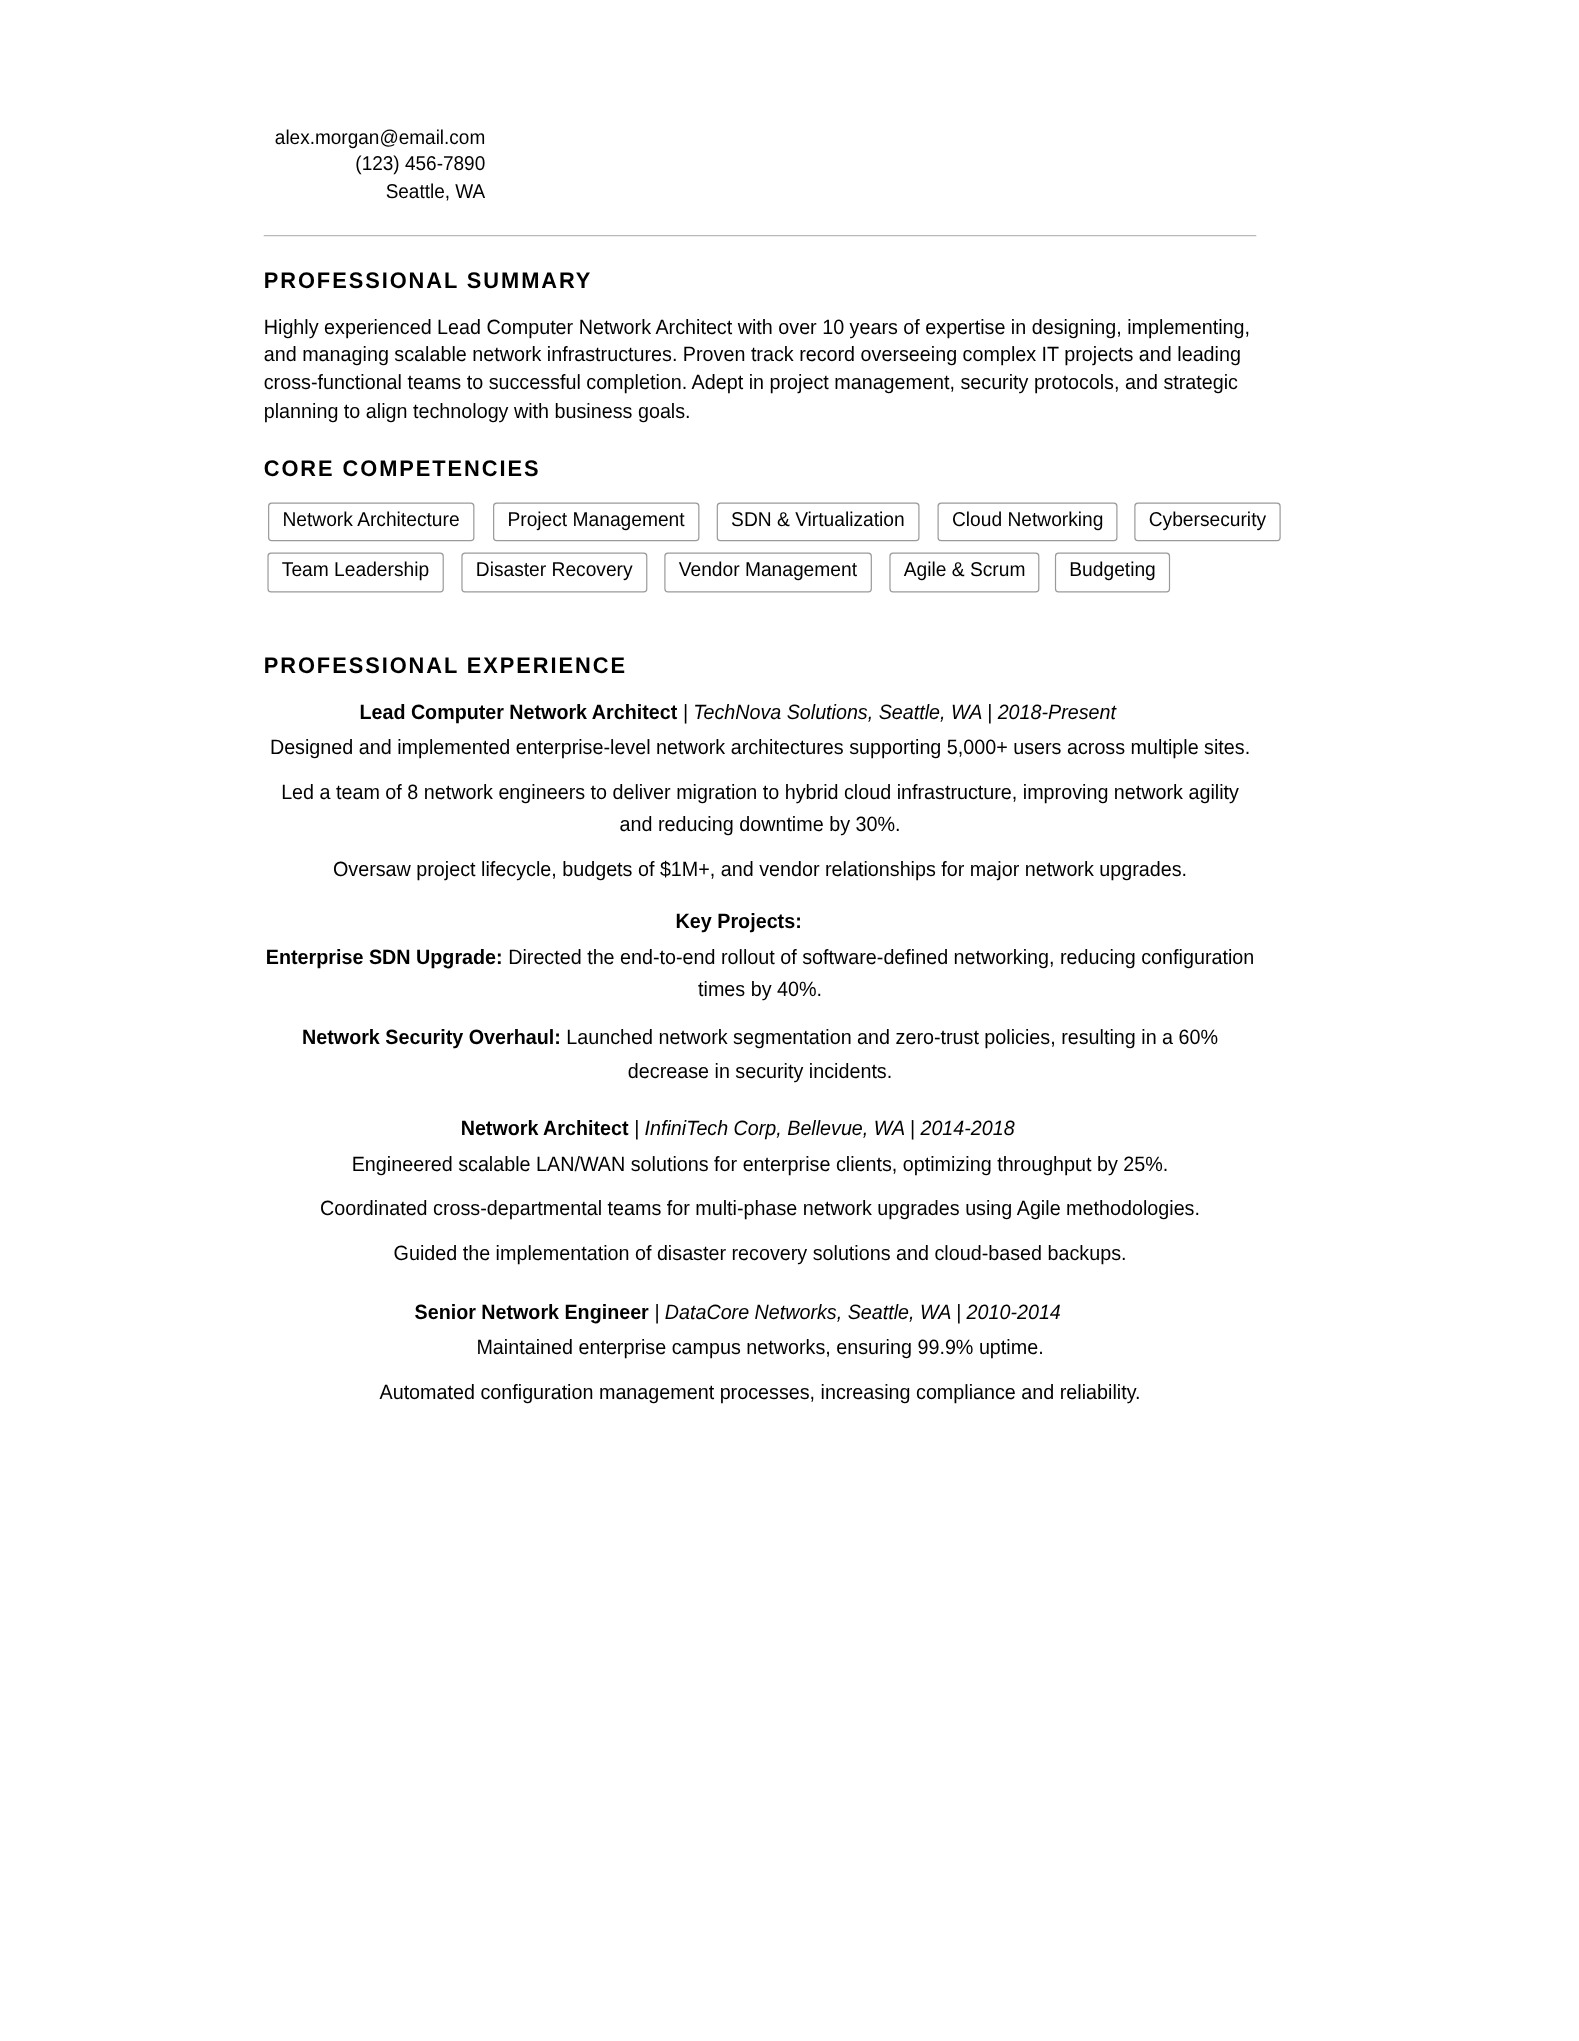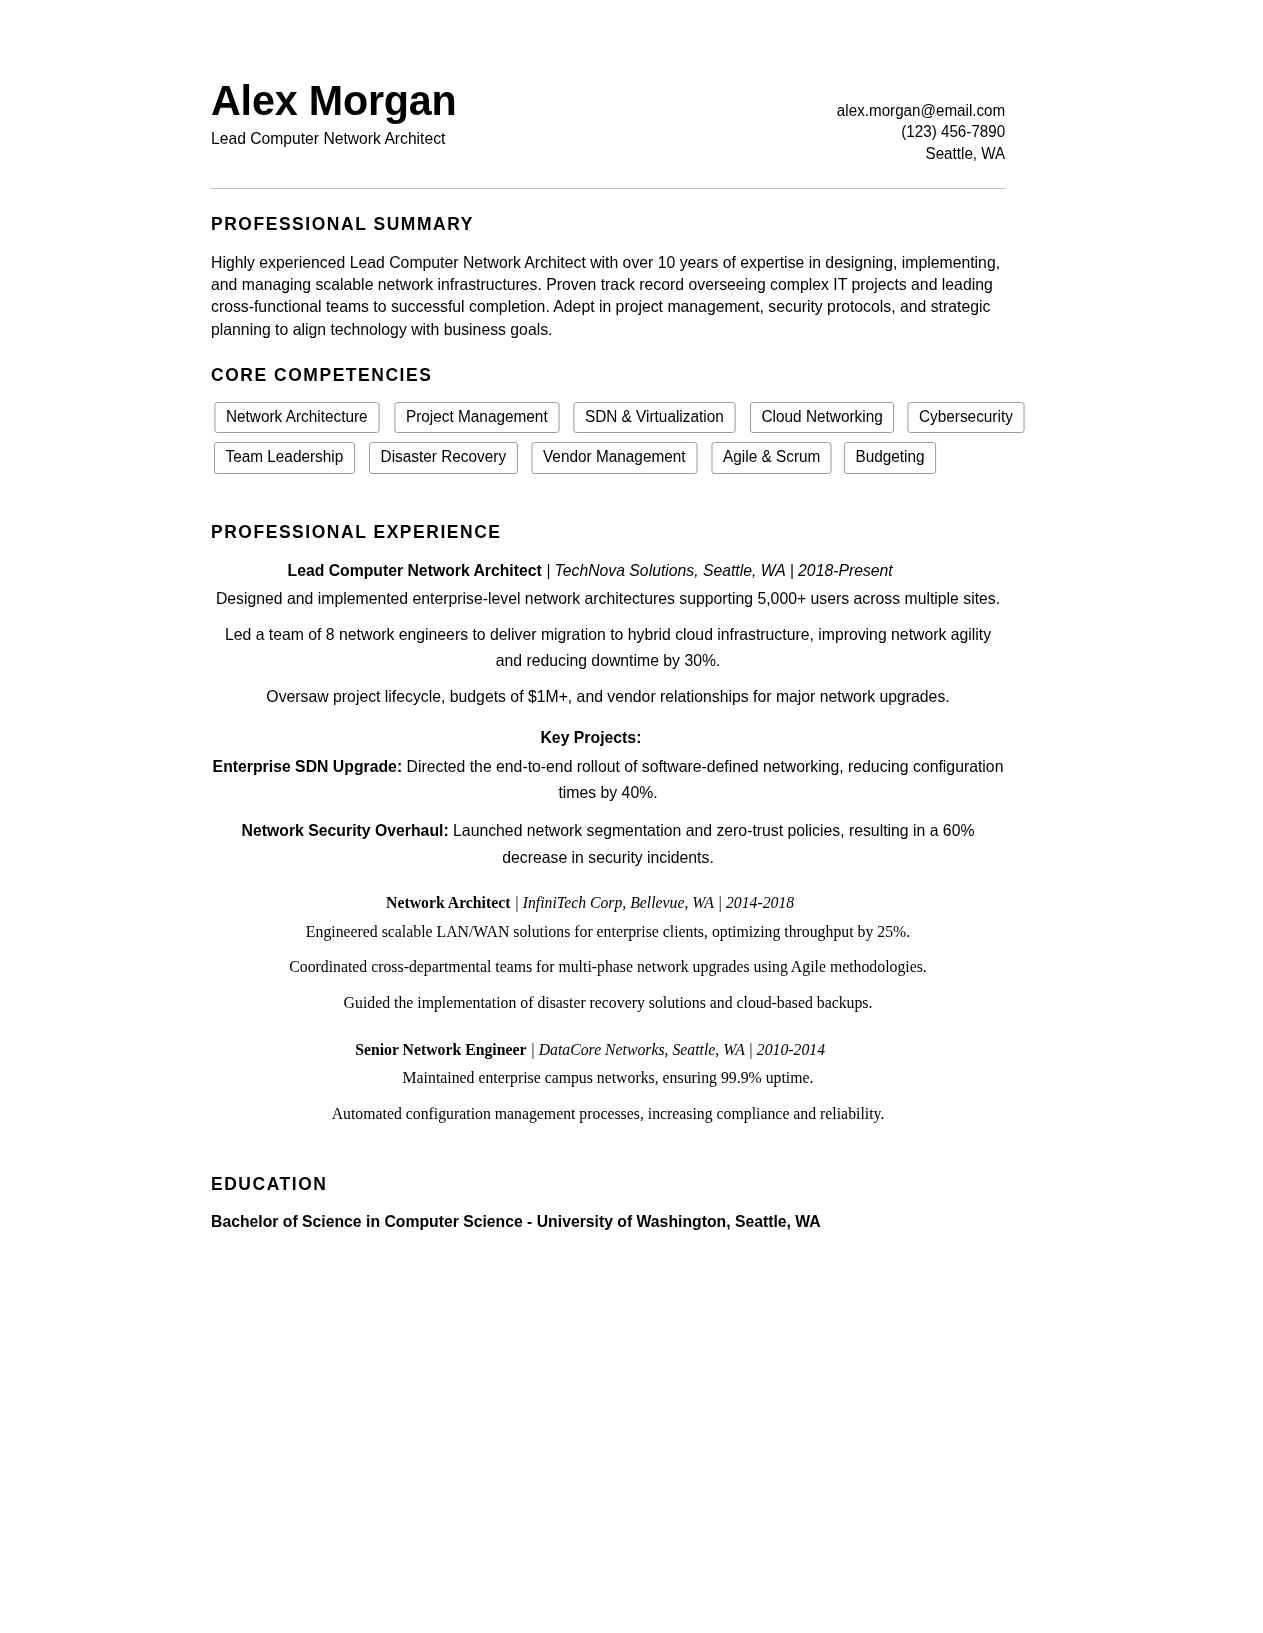--- a/index.html
+++ b/index.html
@@ -99,21 +99,21 @@
     border-radius: 3px;
     padding: 5px 11px 6px 11px;
     font-size: 16px;
     line-height: 1.15;
     background: #ffffff;
     white-space: nowrap;
     transform: scaleX(0.96);
   }
   
   .job { margin-top: 2px; text-align: center; }
-  .job + .job { margin-top: 22px; font-family: Liberation Serif, serif; }
+  .job + .job { margin-top: 22px; }
   .job-heading {
     font-size: 16.5px;
     line-height: 1.35;
     margin: 0 0 4px 0;
     transform: scaleX(0.955);
     transform-origin: left center;
     white-space: nowrap;
   }
   .job-heading .role { font-weight: bold; }
   .job-heading .meta { font-style: italic; }
@@ -148,24 +148,20 @@
   .section-exp { margin-top: 48px; }
   .section-edu { margin-top: 46px; }
 </style>
 </head>
 <body>
 
 <div class="page">
   <div class="page-inner">
 
     <div class="header">
-      <div class="header-left">
-        <h1 class="name">Alex Morgan</h1>
-        <p class="job-title">Lead Computer Network Architect</p>
-      </div>
       <div class="contact">
         <div>alex.morgan@email.com</div>
         <div>(123) 456-7890</div>
         <div>Seattle, WA</div>
       </div>
     </div>
     <hr class="rule">
 
     <div class="section">
       <h2 class="section-title">PROFESSIONAL SUMMARY</h2>
@@ -214,20 +210,15 @@
 
       <div class="job">
         <p class="job-heading">
           <span class="role">Senior Network Engineer</span><span class="meta"> | DataCore Networks, Seattle, WA | 2010-2014</span>
         </p>
         <p class="bullet bullet-tight">Maintained enterprise campus networks, ensuring 99.9% uptime.</p>
         <p class="bullet bullet-tight">Automated configuration management processes, increasing compliance and reliability.</p>
       </div>
     </div>
 
-    <div class="section section-edu">
-      <h2 class="section-title">EDUCATION</h2>
-      <p class="edu-degree">Bachelor of Science in Computer Science - University of Washington, Seattle, WA</p>
-
-    </div>
 
   </div>
 </div>
 
 </body></html>

